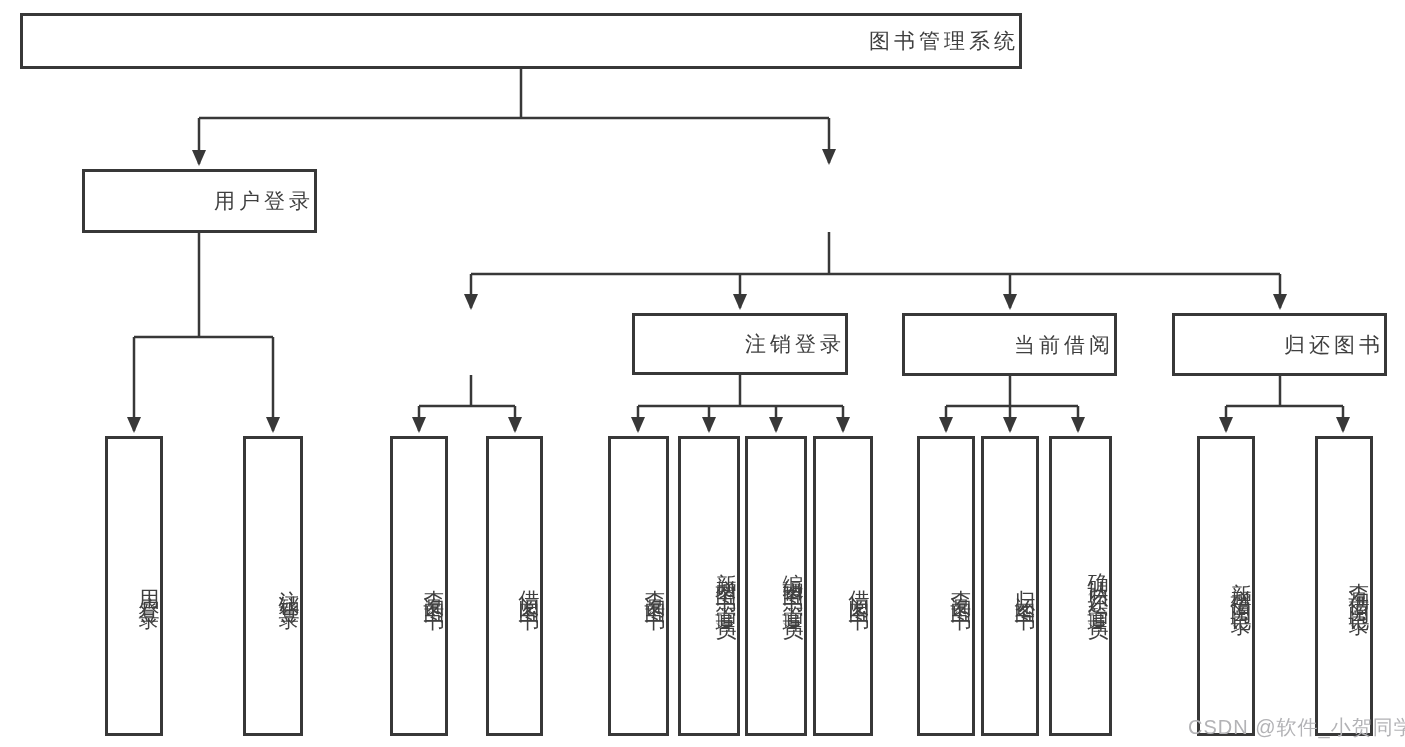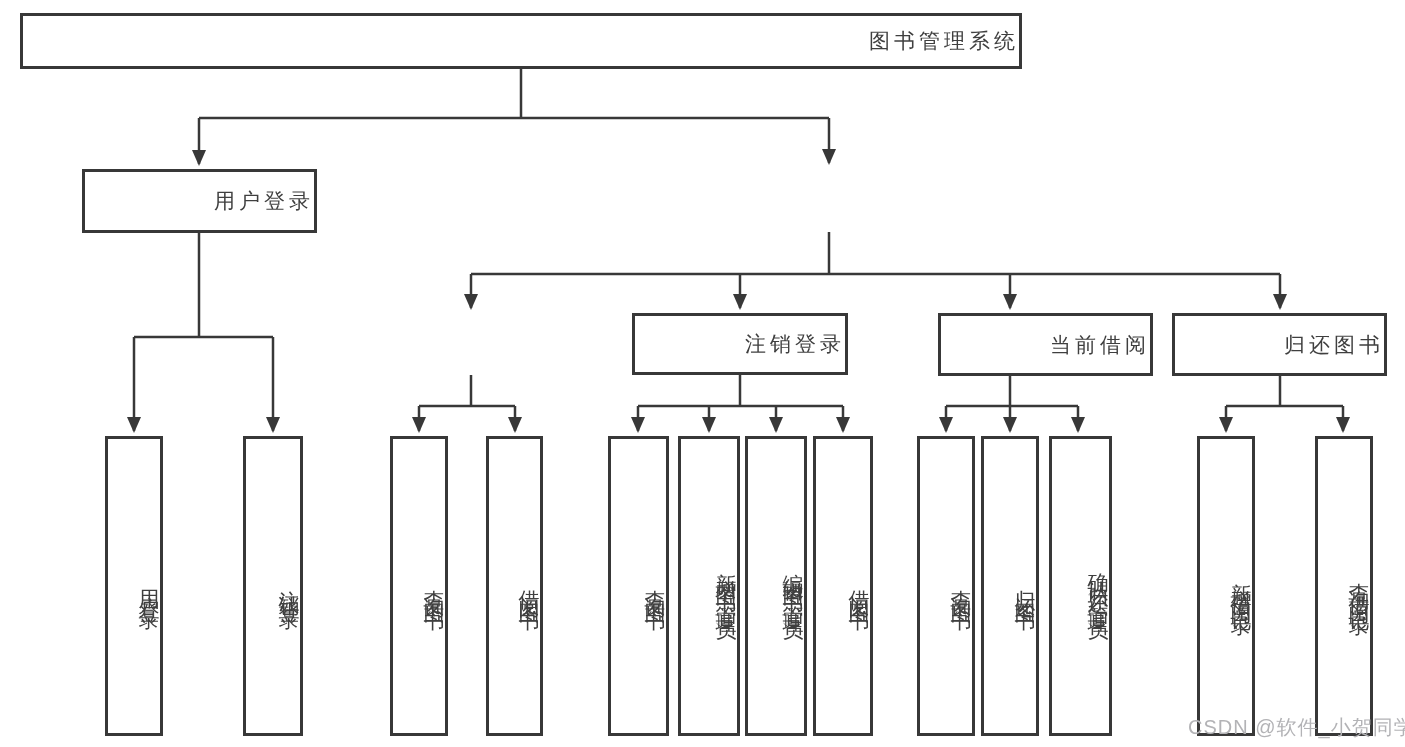--- a/index.html
+++ b/index.html
@@ -95,21 +95,21 @@
     <span>图书管理系统</span>
   </div>
 
   <div class="node h" style="left:82px;top:169px;width:235px;height:64px;">
     <span>用户登录</span>
   </div>
 
   <div class="node h" style="left:632px;top:313px;width:216px;height:62px;">
     <span>注销登录</span>
   </div>
-  <div class="node h" style="left:902px;top:313px;width:215px;height:63px;margin-left:36px;">
+  <div class="node h" style="left:902px;top:313px;width:215px;height:63px;">
     <span>当前借阅</span>
   </div>
   <div class="node h" style="left:1172px;top:313px;width:215px;height:63px;">
     <span>归还图书</span>
   </div>
 
   <div class="node v" style="left:105px;top:436px;width:58px;height:300px;">
     <span>用户登录</span>
   </div>
   <div class="node v" style="left:243px;top:436px;width:60px;height:300px;">

